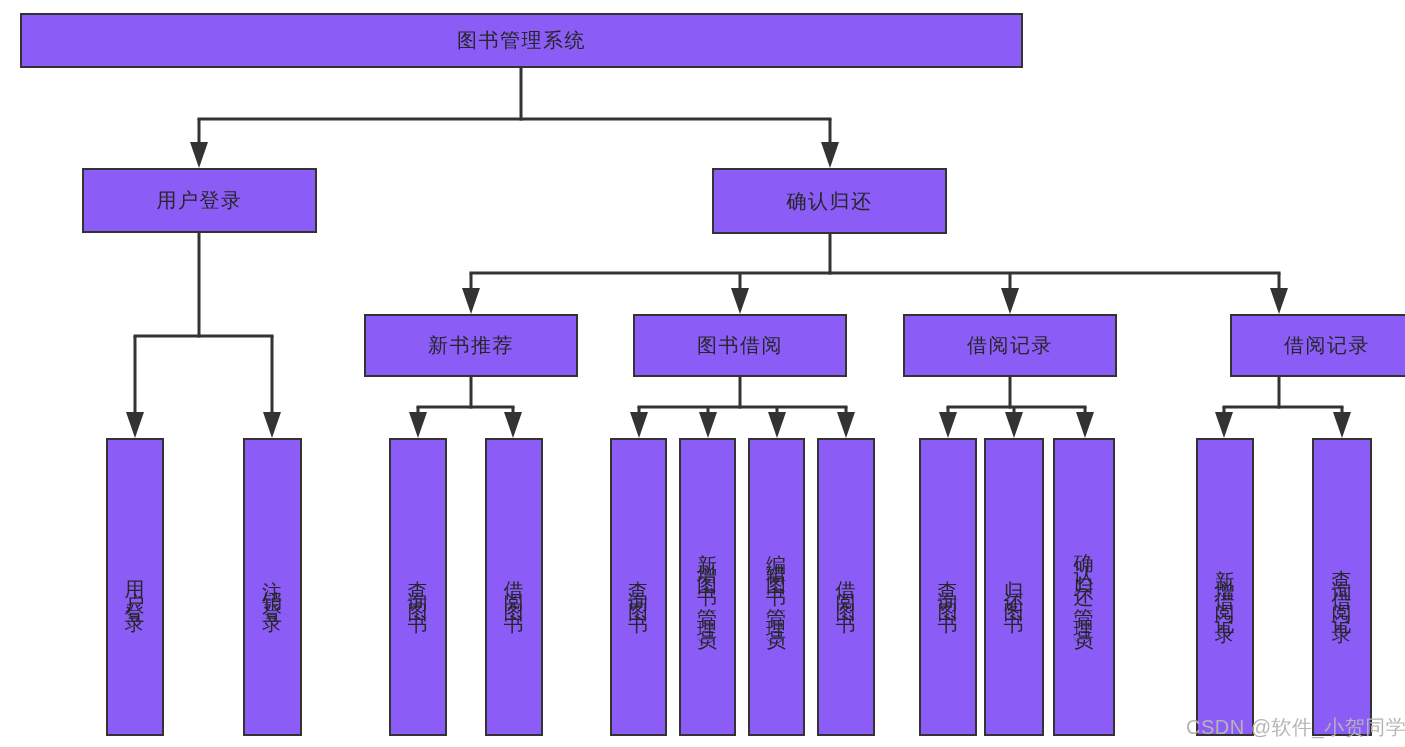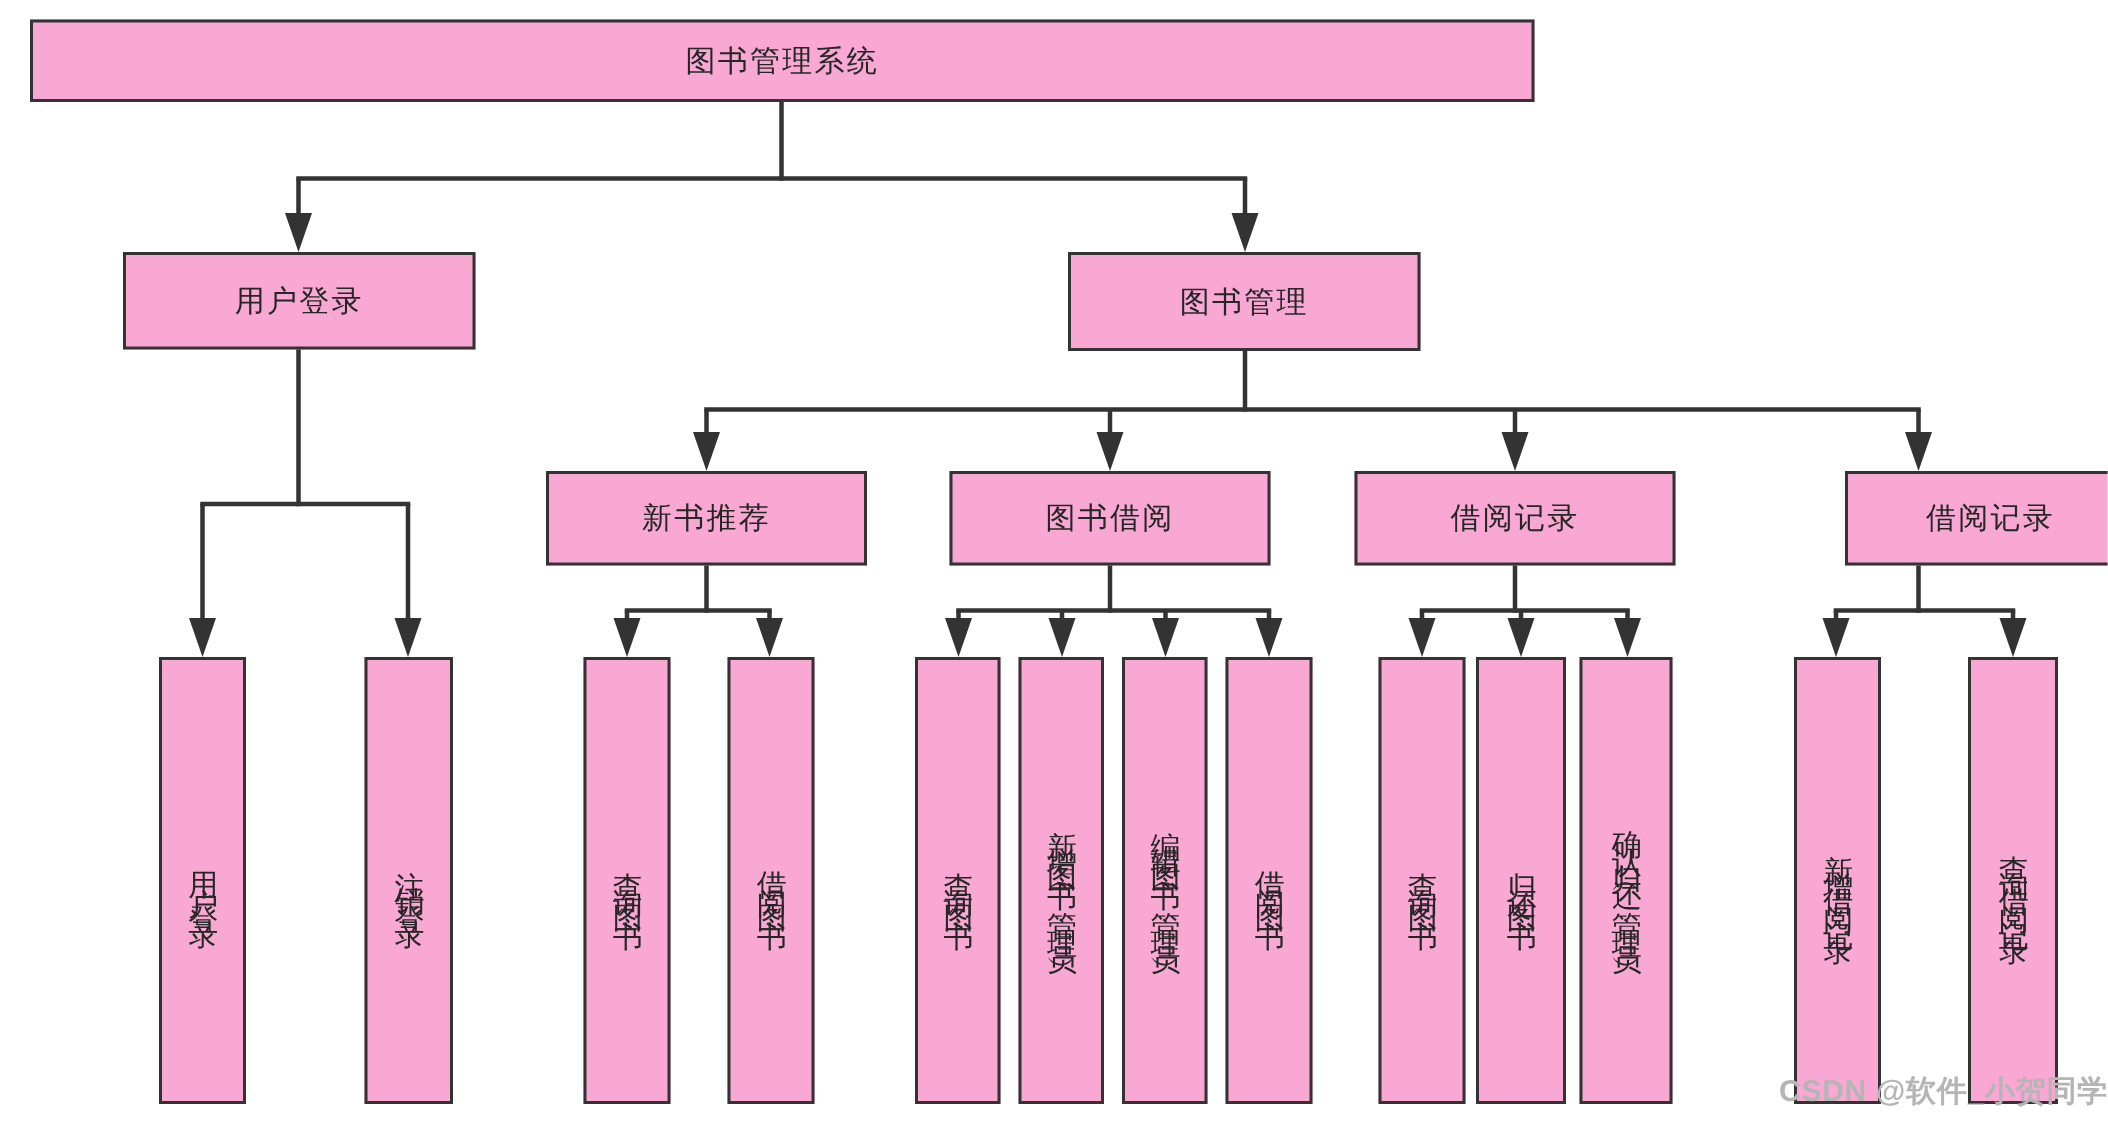--- a/index.html
+++ b/index.html
@@ -5,21 +5,21 @@
   html,body{margin:0;padding:0;}
   body{
     width:1405px;height:747px;position:relative;overflow:hidden;
     background:#ffffff;
     font-family:"Liberation Sans", sans-serif;
   }
   #canvas{position:absolute;left:0;top:0;width:1405px;height:747px;}
   #connectors{position:absolute;left:0;top:0;z-index:1;}
   .box{
     position:absolute;z-index:2;box-sizing:border-box;
-    border:2.5px solid #333333;background:#f9a8d4;
+    border:2.5px solid #333333;background:#8b5cf6;
     display:flex;align-items:center;justify-content:center;
     color:#262626;
   }
   .hbox{font-size:20px;letter-spacing:1.5px;white-space:nowrap;}
   .vbox span{
     writing-mode:vertical-rl;text-orientation:mixed;
     font-size:20px;line-height:1;letter-spacing:0.55em;
     white-space:nowrap;
   }
   
@@ -42,21 +42,21 @@
   #b-bb-1{left:679px;width:57px;}
   #b-bb-2{left:748px;width:57px;}
   #b-bb-3{left:817px;width:58px;}
   #b-cb-0{left:919px;width:58px;}
   #b-cb-1{left:984px;width:60px;}
   #b-cb-2{left:1053px;width:62px;}
   #b-br-0{left:1196px;width:58px;}
   #b-br-1{left:1312px;width:60px;}
   #watermark{
     position:absolute;z-index:3;left:1186px;top:714px;
-    font-size:20px;color:#b5b5b5;letter-spacing:0.5px;white-space:nowrap;font-weight:bold;
+    font-size:20px;color:#b5b5b5;letter-spacing:0.5px;white-space:nowrap;
   }
 </style>
 </head>
 <body>
 
 <div id="canvas">
 
   <svg id="connectors" width="1405" height="747" viewBox="0 0 1405 747">
       <line x1="521" y1="68" x2="521" y2="119" stroke="#333333" stroke-width="3" stroke-linecap="square"></line>
       <line x1="199" y1="119" x2="830" y2="119" stroke="#333333" stroke-width="3" stroke-linecap="square"></line>
@@ -113,21 +113,21 @@
     </svg>
 
   <div class="box hbox" id="b-root">
     <span>图书管理系统</span>
   </div>
 
   <div class="box hbox" id="b-user-login">
     <span>用户登录</span>
   </div>
   <div class="box hbox" id="b-book-mgmt">
-    <span>图书管理</span>
+    <span>确认归还</span>
   </div>
 
   <div class="box hbox" id="b-book-borrow">
     <span>图书借阅</span>
   </div>
   <div class="box hbox" id="b-new-books">
     <span>新书推荐</span>
   </div>
   <div class="box hbox" id="b-current-borrow">
     <span>借阅记录</span>

